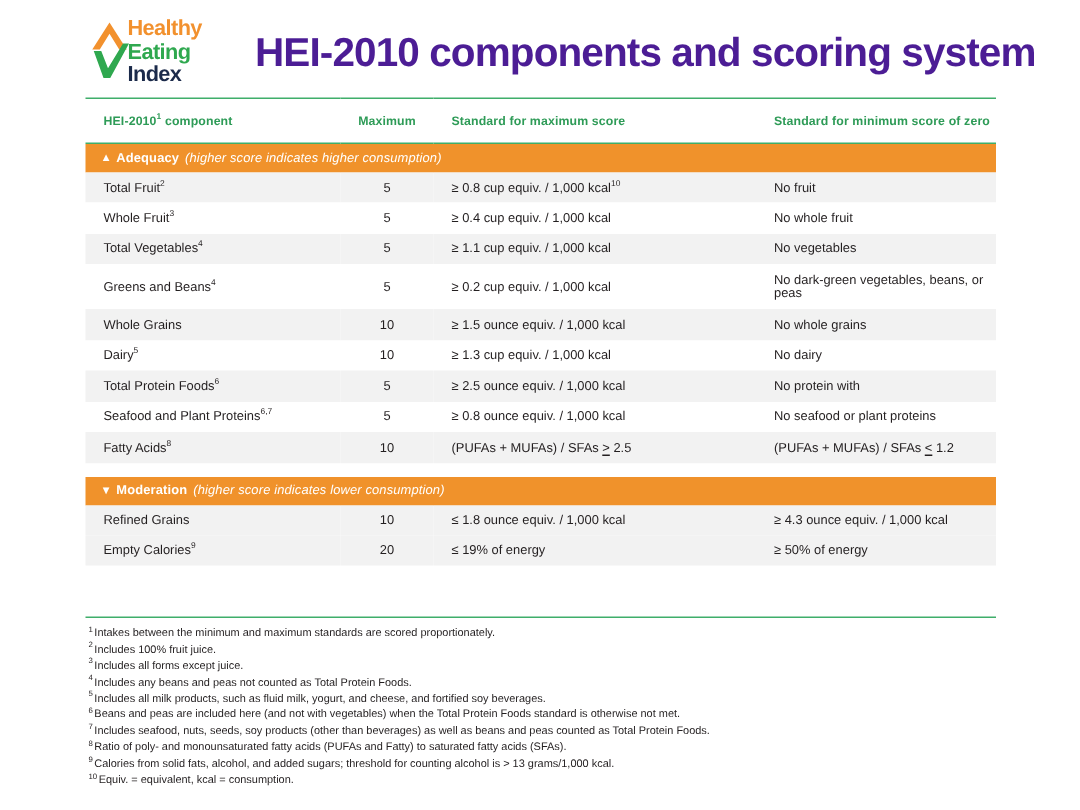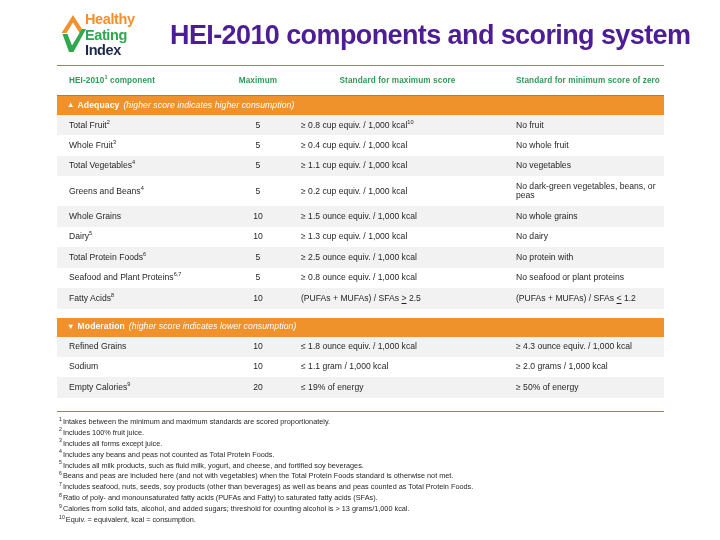--- a/index.html
+++ b/index.html
@@ -117,21 +117,21 @@
     padding: 5px 0 5px 0;
     border-top: 1.6px solid #3FAE6A;
     border-bottom: 1.6px solid #3FAE6A;
     text-align: left;
     letter-spacing: 0.1px;
     vertical-align: middle;
     height: 19px;
   }
   th.h-comp { padding-left: 12px; }
   th.h-max  { text-align: center; padding-left: 0; }
-  th.h-std  { padding-left: 12px; text-align: center; }
+  th.h-std  { padding-left: 12px; }
   th.h-min  { padding-left: 22px; }
 
   tr.section-row td {
     background: #F0922B;
     color: #ffffff;
     font-size: 8.6px;
     font-weight: bold;
     padding: 4px 0 4px 10px;
     height: 11px;
     letter-spacing: 0.1px;
@@ -312,26 +312,20 @@
           </tr>
           <tr class="section-row">
             <td colspan="4"><span class="tri">▼</span><span>Moderation</span><span class="sec-note">(higher score indicates lower consumption)</span></td>
           </tr>
           <tr class="odd">
             <td class="c1">Refined Grains</td>
             <td class="c2">10</td>
             <td class="c3">≤ 1.8 ounce equiv. / 1,000 kcal</td>
             <td class="c4">≥ 4.3 ounce equiv. / 1,000 kcal</td>
           </tr>
-          <tr class="even">
-            <td class="c1">Sodium</td>
-            <td class="c2">10</td>
-            <td class="c3">≤ 1.1 gram / 1,000 kcal</td>
-            <td class="c4">≥ 2.0 grams / 1,000 kcal</td>
-          </tr>
           <tr class="odd">
             <td class="c1">Empty Calories<sup>9</sup></td>
             <td class="c2">20</td>
             <td class="c3">≤ 19% of energy</td>
             <td class="c4">≥ 50% of energy</td>
           </tr>
         </tbody>
     </table>
   </div>
 

